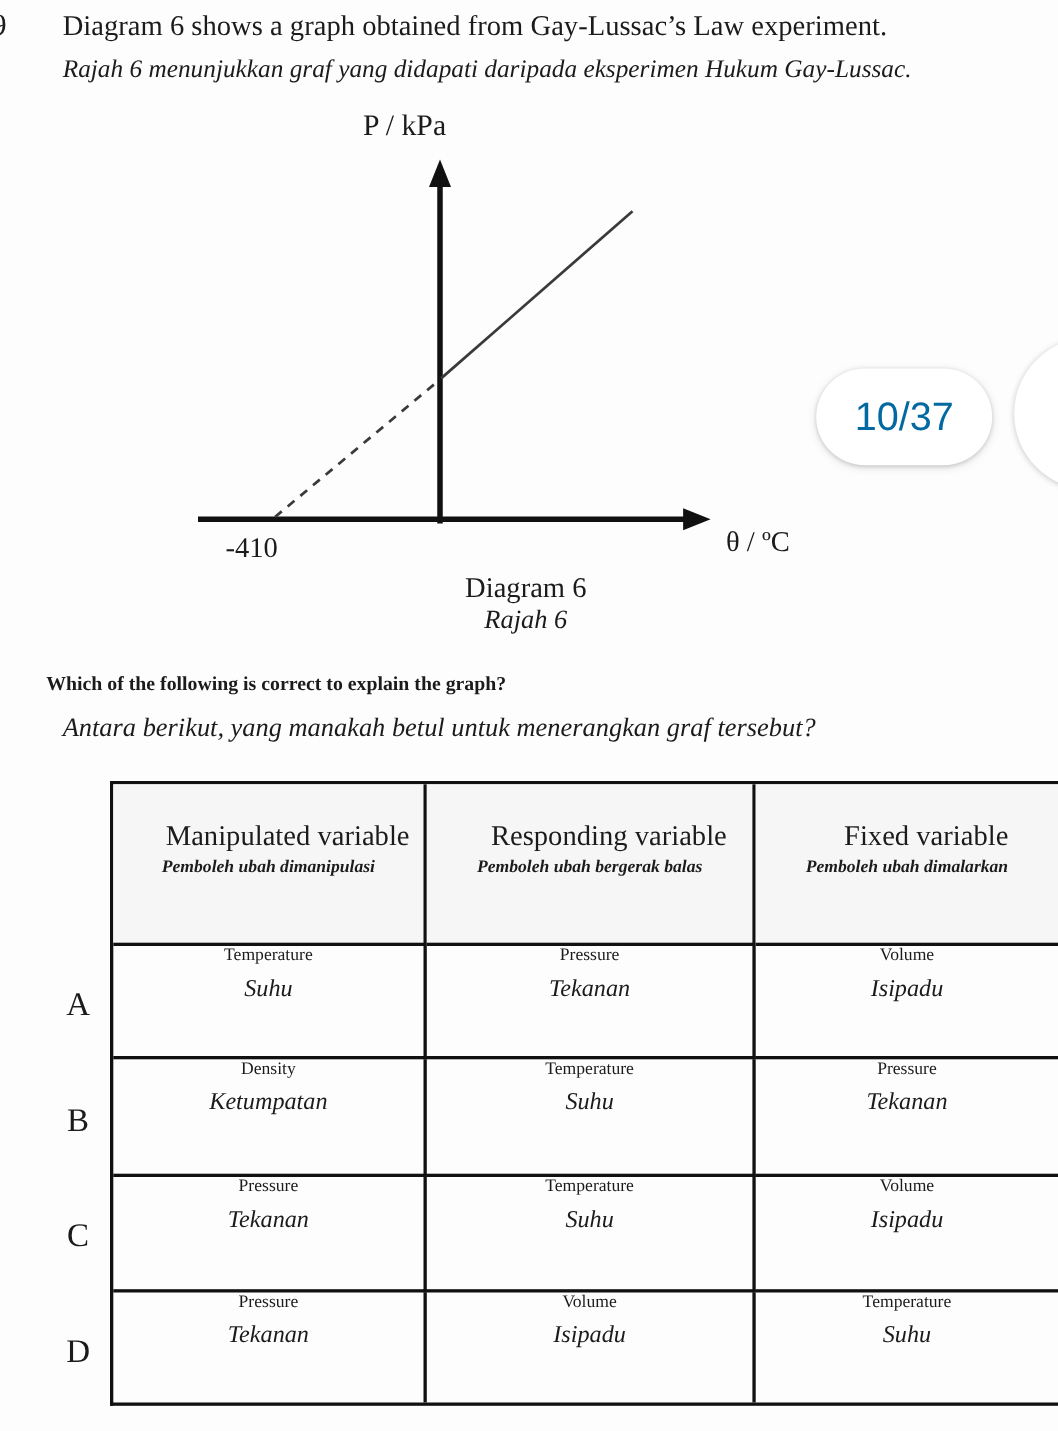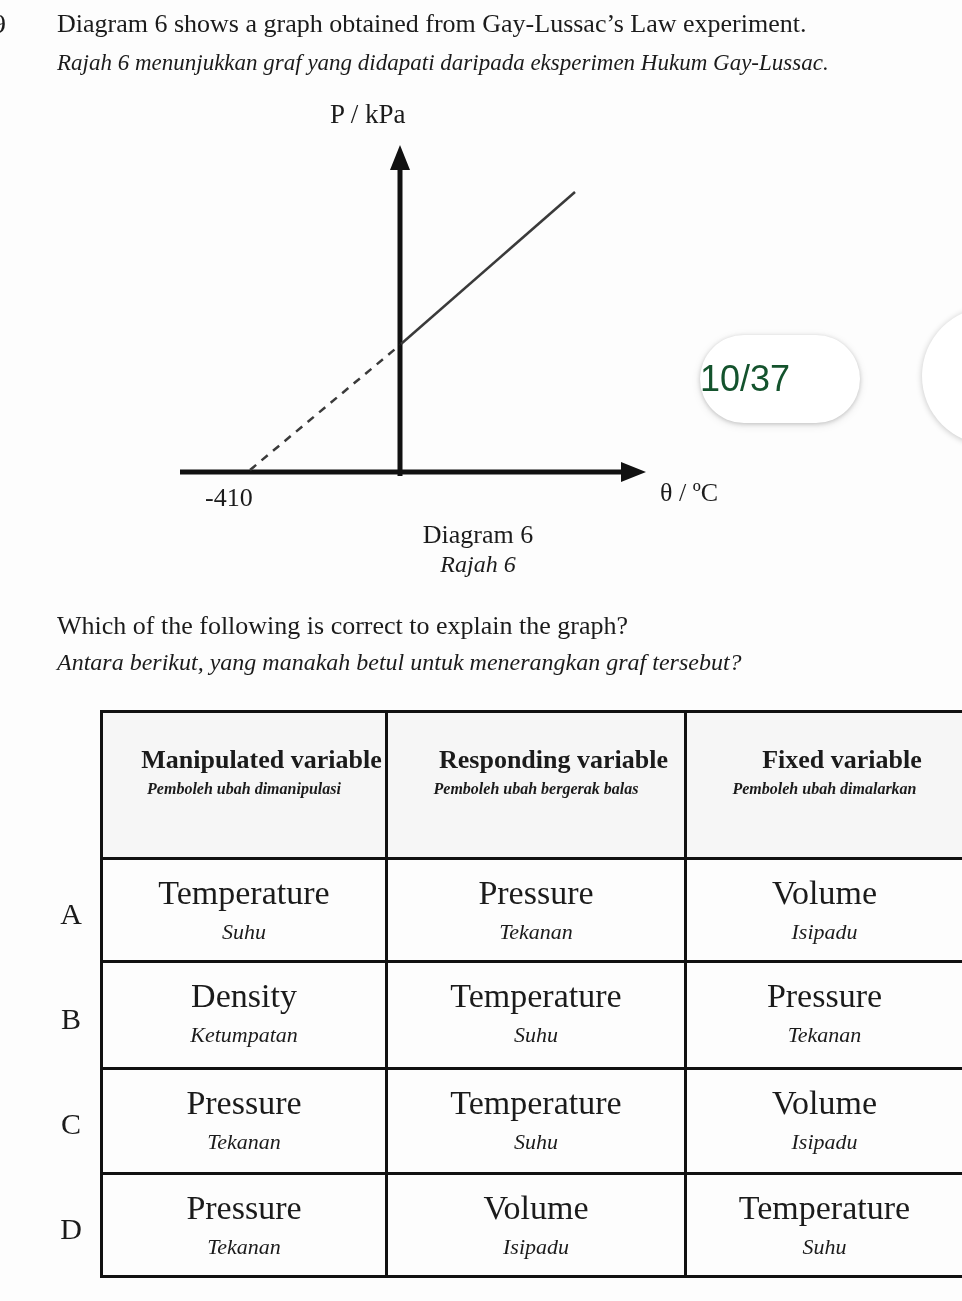--- a/index.html
+++ b/index.html
@@ -19,50 +19,50 @@
   
   .graph-svg { left:0; top:0; width:962px; height:1301px; pointer-events:none; }
   .ylabel    { left:330px; top:99px;  width:134px; text-align:left; font-size:27px; }
   .xlabel    { left:660px; top:454px; font-size:26px;margin-top:24px; }
   .xint      { left:205px; top:483px; font-size:26px; }
   .cap-en    { left:398px; top:520px; width:160px; text-align:center; font-size:26px; }
   .cap-ms    { left:398px; top:551px; width:160px; text-align:center; font-size:24px; font-style:italic; }
 
   
   .pill {
-    left:700px; top:335px; width:160px; height:88px; border-radius:44px;
+    left:742px; top:335px; width:160px; height:88px; border-radius:44px;
     background:#ffffff; box-shadow:0 1px 4px rgba(0,0,0,0.18), 0 2px 10px rgba(0,0,0,0.10);
-    display:flex; align-items:center; justify-content:flex-start;
-    font-family:"Liberation Sans", sans-serif; font-size:36px; color:#14532d;
+    display:flex; align-items:center; justify-content:center;
+    font-family:"Liberation Sans", sans-serif; font-size:36px; color:#0369a1;
   }
   .nav-circle {
     left:922px; top:307px; width:138px; height:138px; border-radius:50%;
     background:#ffffff; box-shadow:0 1px 6px rgba(0,0,0,0.22);
   }
 
   
-  .q-en { left:57px; top:611px; font-size:26px; }
+  .q-en { left:42px; top:611px; font-size:18px;font-weight:bold; }
   .q-ms { left:57px; top:649px; font-size:24px; font-style:italic; }
 
   
   .row-label { left:54px; width:34px; text-align:center; font-size:30px; }
   .answer-table {
     position:absolute; left:100px; top:710px; width:862px; height:568px;
     border:3px solid #111111; border-right:none;
     display:grid;
     grid-template-columns:285px 299px 1fr;
     grid-template-rows:147px 103px 107px 105px 100px;
   }
   .cell { border-right:3px solid #111111; border-bottom:3px solid #111111; text-align:center; }
   .cell.col3 { border-right:none; }
   .cell.lastrow { border-bottom:none; }
-  .cell .en { font-size:34px; margin-top:14px; }
+  .cell .en { font-size:16px; margin-top:0; }
   .cell .ms { font-size:22px; font-style:italic; margin-top:7px; }
   .cell.head { background:#f6f6f6; }
-  .cell.head .en { font-size:26px; font-weight:bold; margin-top:32px;padding-left:35px; }
+  .cell.head .en { font-size:26px; font-weight:normal; margin-top:32px;padding-left:35px; }
   .cell.head .ms { font-size:16px; font-weight:bold; font-style:italic; line-height:1.25; margin:4px auto 0; max-width:215px; }
   .cell.head.col2 .ms { max-width:255px; }
 </style>
 </head>
 <body>
 
 <div class="screen">
 
   <div class="abs qnum">9</div>
 

